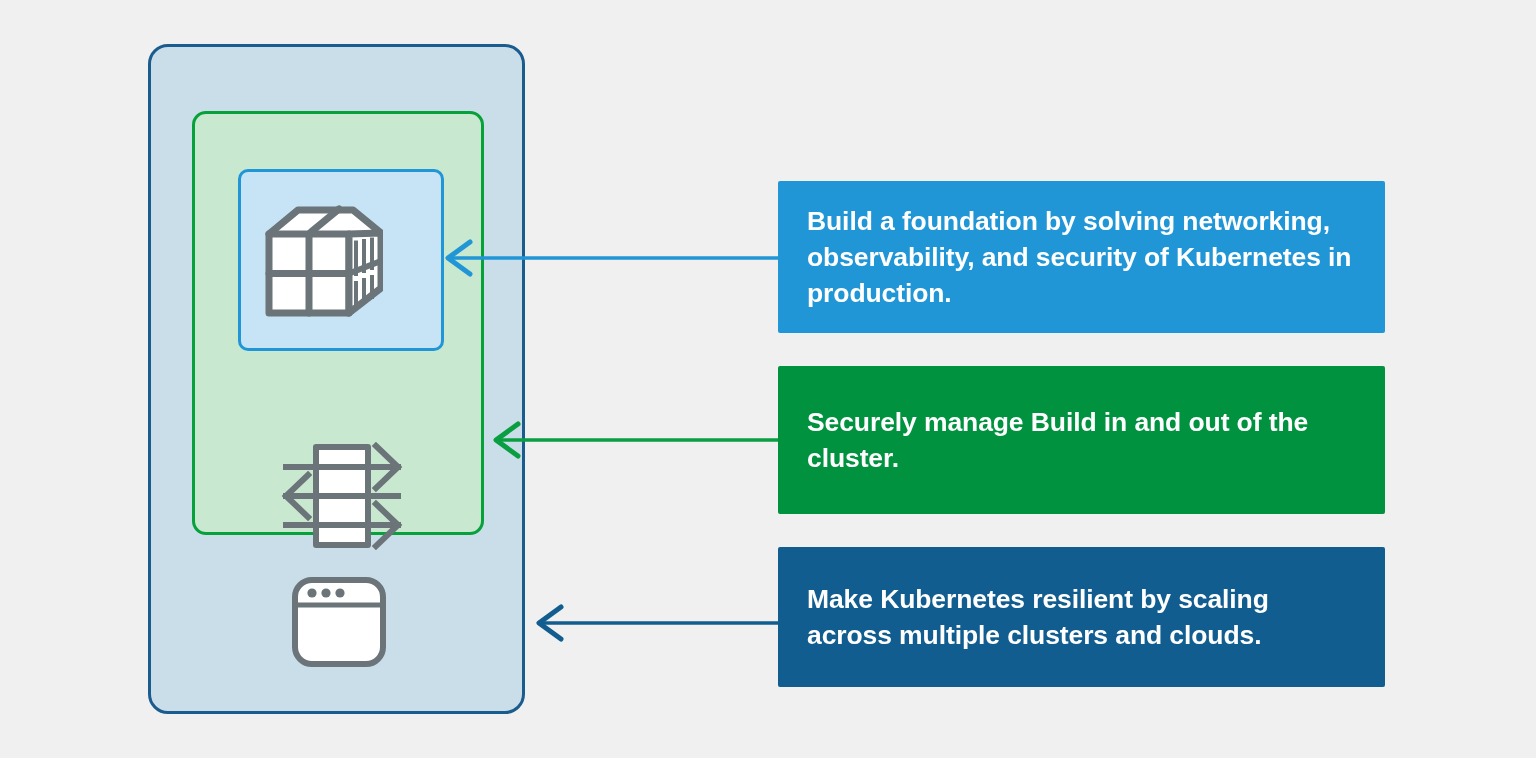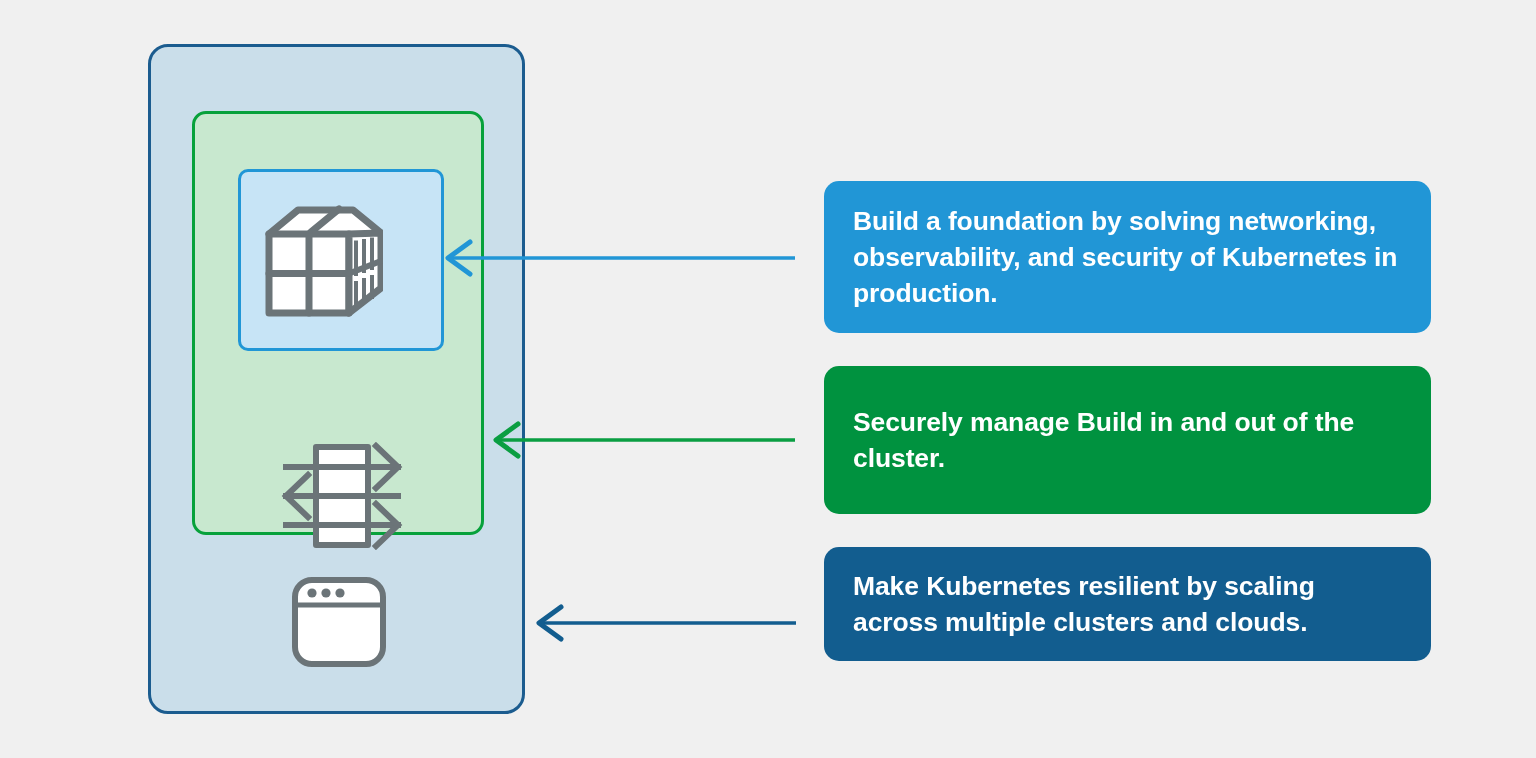--- a/index.html
+++ b/index.html
@@ -72,23 +72,23 @@
   }
 
   
   .connector {
     position: absolute;
   }
 
   
   .callout {
     position: absolute;
-    left: 824px;
-    box-sizing: border-box;
-    border-radius: 15px;
+    left: 778px;
+    box-sizing: border-box;
+    border-radius: 2px;
     color: #ffffff;
     display: flex;
     align-items: center;
     padding: 0 29px;
   }
   .callout p {
     margin: 0;
     font-size: 26.5px;
     line-height: 1.36;
     font-weight: 600;
@@ -102,21 +102,21 @@
   }
   .callout-2 {
     top: 366px;
     width: 607px;
     height: 148px;
     background: #00923f;
   }
   .callout-3 {
     top: 547px;
     width: 607px;
-    height: 114px;
+    height: 140px;
     background: #125d8f;
   }
 </style>
 </head>
 <body>
 
 <div class="stage">
 
   <div class="outer-container">
 

